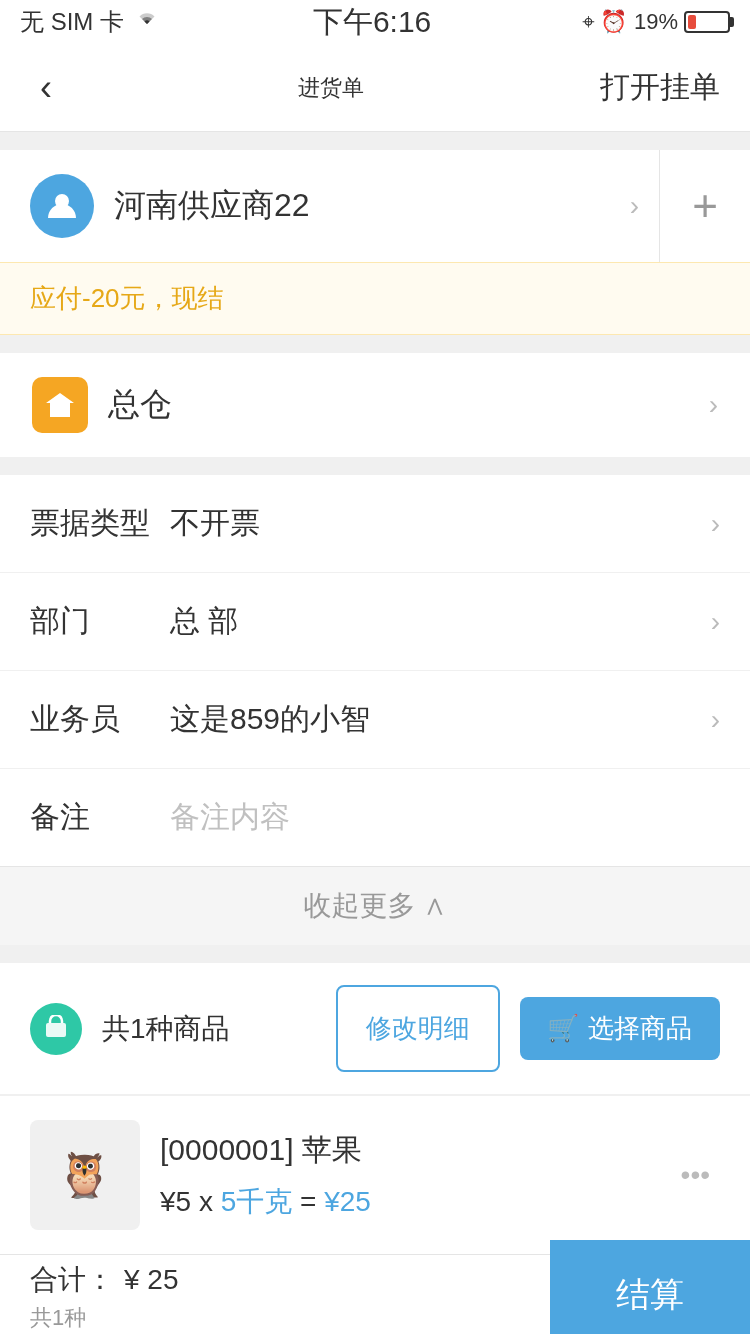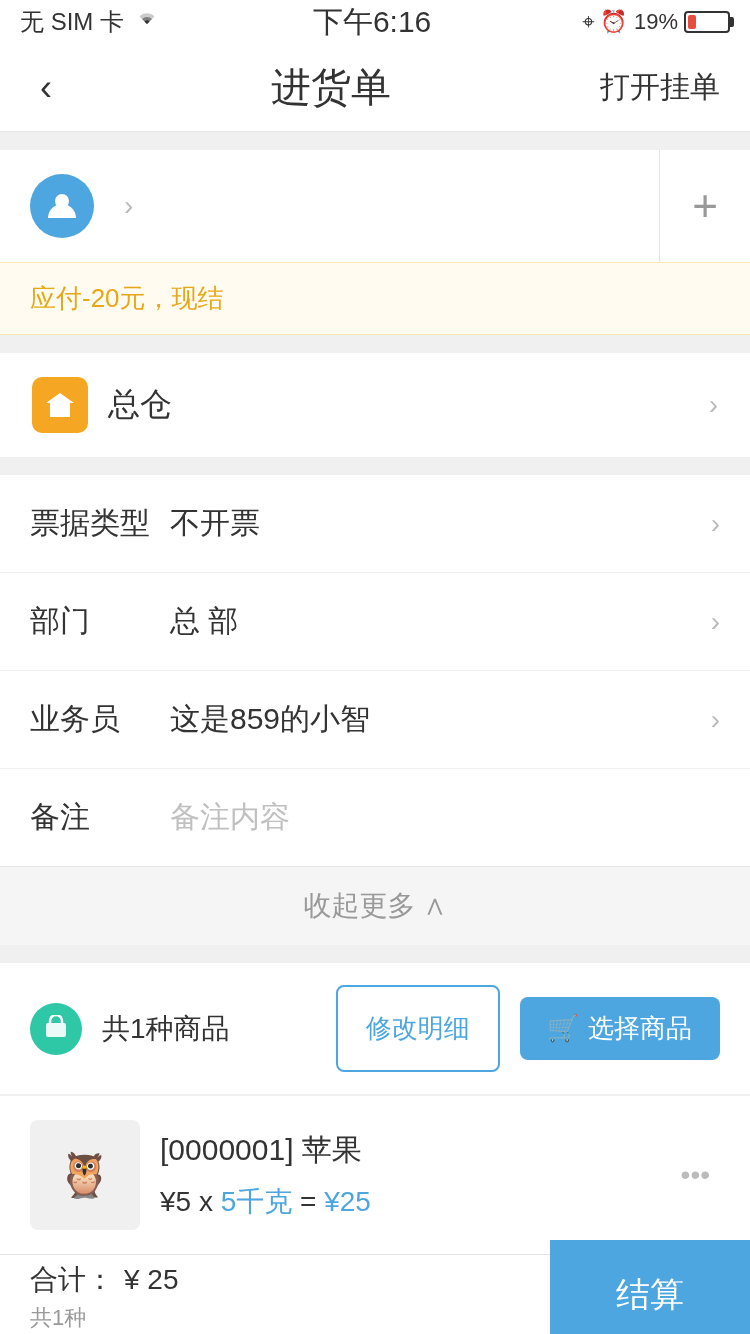--- a/index.html
+++ b/index.html
@@ -48,21 +48,21 @@
       justify-content: space-between;
       padding: 0 30px;
       border-bottom: 1px solid #e5e5e5;
     }
     .nav-back {
       font-size: 36px;
       color: #333;
       cursor: pointer;
       padding: 10px;
     }
-    .nav-title { font-size: 40px; font-weight: 500; color: #333; }
+    .nav-title { font-size: 22px; font-weight: 500; color: #333; }
     .nav-action { font-size: 30px; color: #333; cursor: pointer; }
 
     
     .section-gap { height: 18px; background: #f0f0f0; }
 
     
     .supplier-section {
       background: #fff;
       display: flex;
       align-items: stretch;
@@ -293,20 +293,21 @@
   <div class="section-gap"></div>
 
   <div class="supplier-section">
     <div class="supplier-main">
       <div class="supplier-avatar">
         <svg viewBox="0 0 36 36">
           <circle cx="18" cy="13" r="7" fill="#fff"></circle>
           <path d="M4 30c0-7.7 6.3-14 14-14s14 6.3 14 14" fill="#fff"></path>
         </svg>
       </div>
+      <div class="supplier-name">河南供应商22</div>
       <span class="chevron">›</span>
     </div>
     <div class="supplier-add">+</div>
   </div>
 
   <div class="notice-banner">应付-20元，现结</div>
 
   <div class="section-gap"></div>
 
   <div class="warehouse-section">

